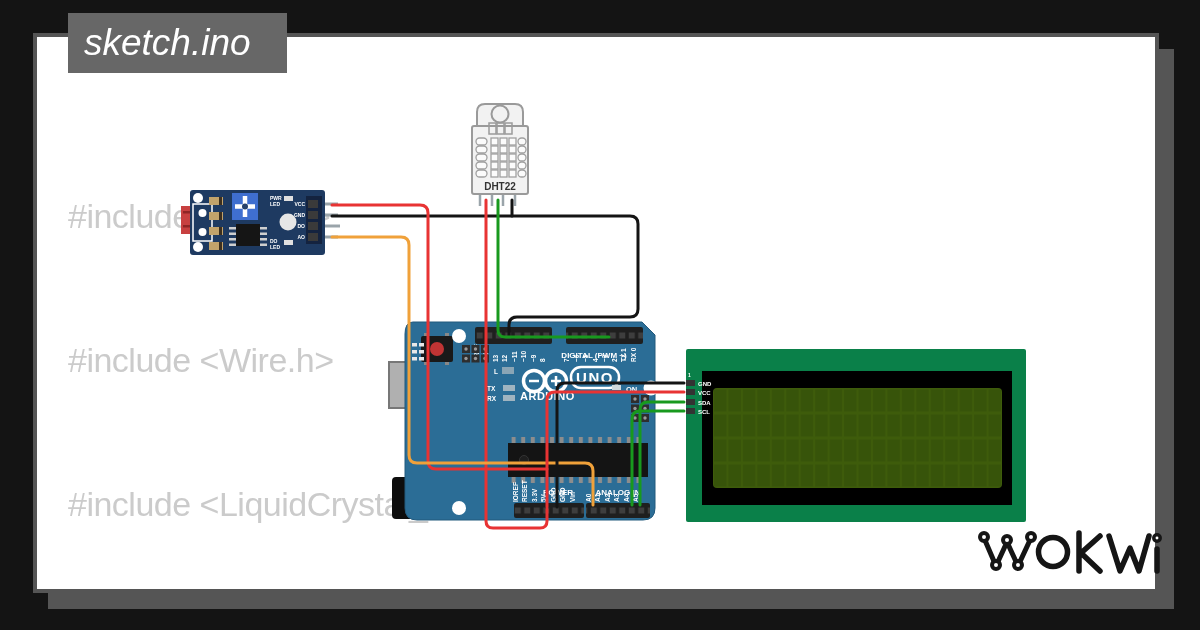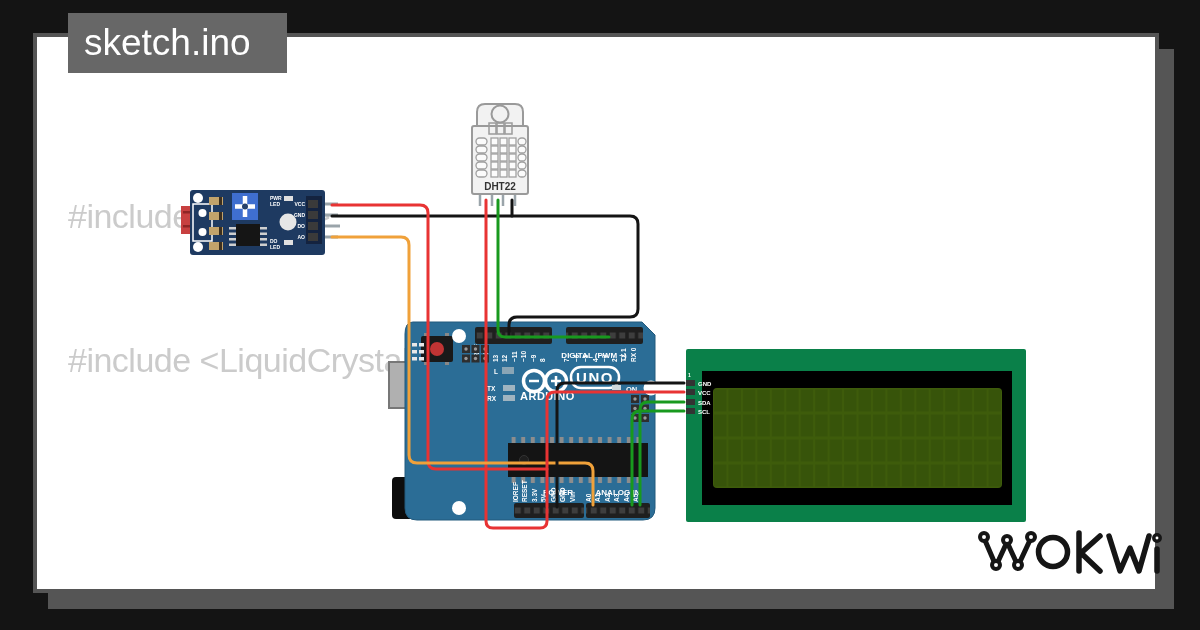--- a/index.html
+++ b/index.html
@@ -4,36 +4,37 @@
 <style>
   html,body{margin:0;padding:0;background:#141414;}
   body{width:1200px;height:630px;overflow:hidden;font-family:"Liberation Sans",sans-serif;}
   .stage{position:relative;width:1200px;height:630px;background:#141414;}
   .card{position:absolute;left:33px;top:33px;width:1118px;height:552px;background:#ffffff;
         border:4px solid #555555;box-shadow:15px 16px 0 #555555;overflow:hidden;z-index:1;}
   .code{position:absolute;left:31px;top:59px;color:#cbcbcb;font-size:34px;line-height:48px;
         white-space:pre;letter-spacing:-0.5px;}
   .code div{min-height:48px;}
   .file-tab{position:absolute;left:68px;top:13px;width:219px;height:60px;background:#676767;
-        color:#ffffff;font-size:37px;line-height:60px;padding-left:16px;box-sizing:border-box;z-index:4;}
+        color:#ffffff;font-size:37px;line-height:60px;padding-left:16px;box-sizing:border-box;z-index:4;font-style:italic;}
   svg.circuit{position:absolute;left:0;top:0;z-index:5;}
   svg text{font-family:"Liberation Sans",sans-serif;fill:#ffffff;}
   .pl{font-size:6.5px;font-weight:bold;}
   .pl2{font-size:5px;font-weight:bold;}
   .pl3{font-size:6px;font-weight:bold;}
   .hdr{font-size:8px;font-weight:bold;}
 </style>
 </head>
 <body>
 
 <div class="stage">
 
   <div class="card">
     <div class="code">
       <div>#include &lt;DHT.h&gt;</div>
+      <div>#include &lt;Wire.h&gt;</div>
       <div>#include &lt;LiquidCrystal_I2C.h&gt;</div>
       
       
       
       
       
       
       
       
     </div>

